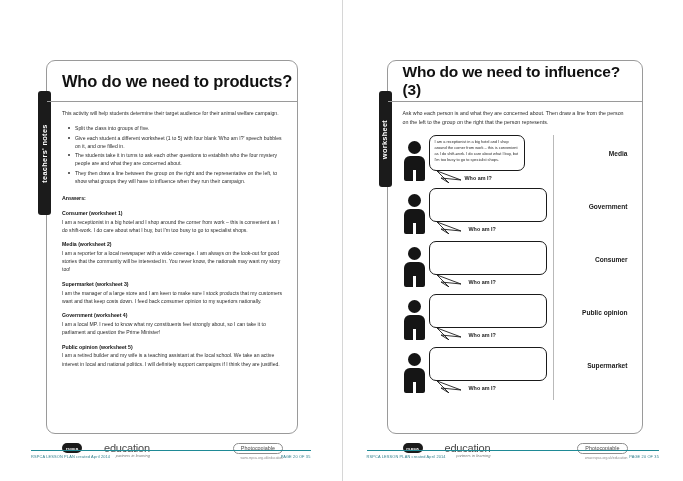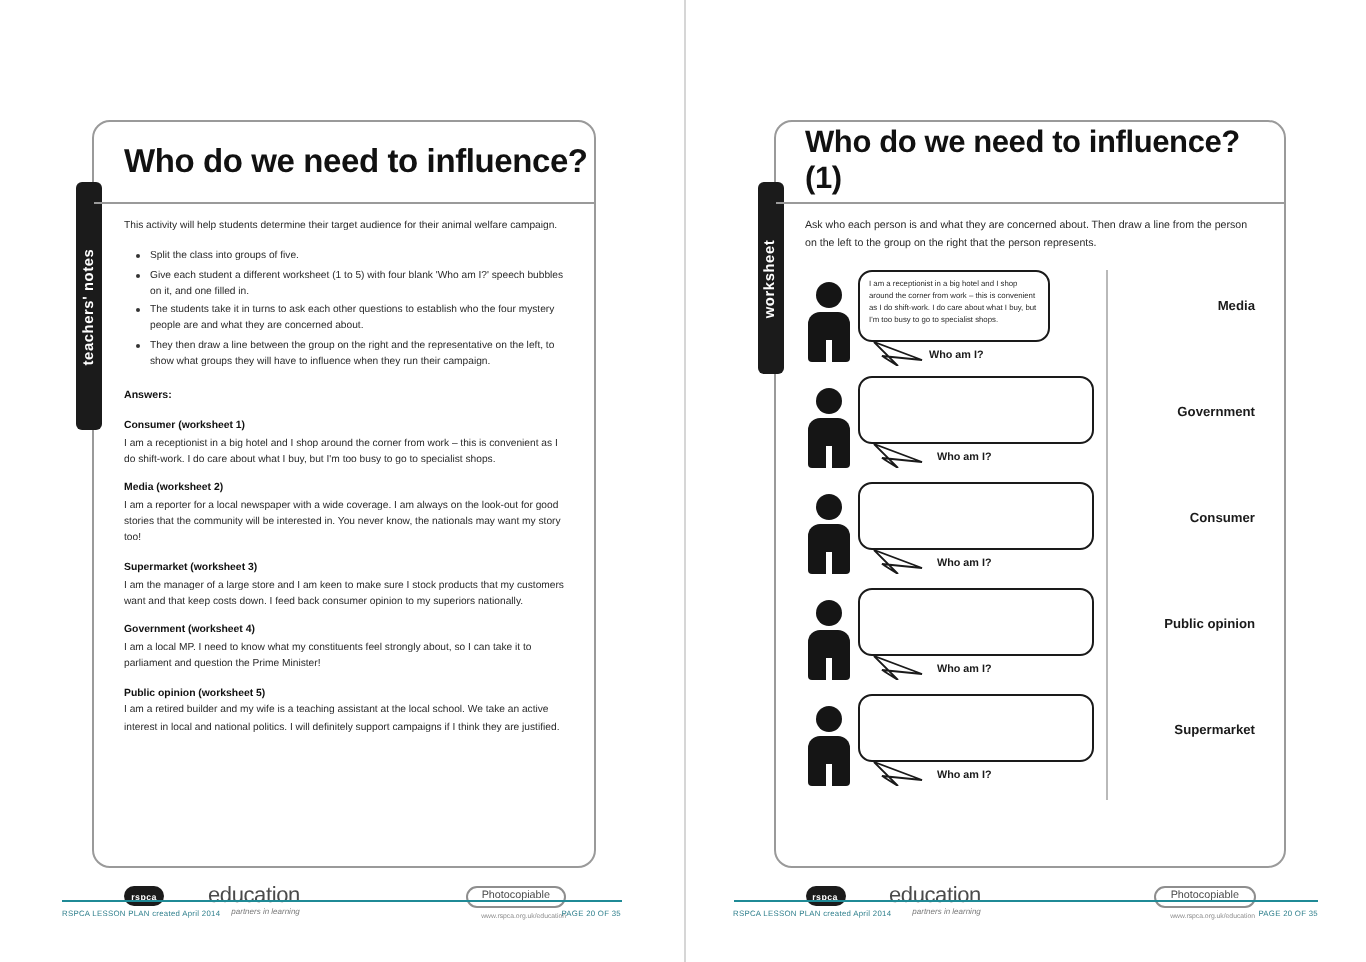--- a/index.html
+++ b/index.html
@@ -350,21 +350,21 @@
 <div class="spread">
 
   <div class="page left">
     <div class="sheet">
 
       <div class="side-tab">
         <span>teachers' notes</span>
       </div>
 
       <div class="title-bar">
-        <h1>Who do we need to influence?</h1>
+        <h1>Who do we need to products?</h1>
       </div>
 
       <div class="body">
         <p class="intro">This activity will help students determine their target audience for their animal welfare campaign.</p>
 
         <ul class="steps">
           <li>Split the class into groups of five.</li>
           <li>Give each student a different worksheet (1 to 5) with four blank 'Who am I?' speech bubbles on it, and one filled in.</li>
           <li>The students take it in turns to ask each other questions to establish who the four mystery people are and what they are concerned about.</li>
           <li>They then draw a line between the group on the right and the representative on the left, to show what groups they will have to influence when they run their campaign.</li>
@@ -419,21 +419,21 @@
   </div>
 
   <div class="page right">
     <div class="sheet">
 
       <div class="side-tab">
         <span>worksheet</span>
       </div>
 
       <div class="title-bar">
-        <h1>Who do we need to influence? (1)</h1>
+        <h1>Who do we need to influence? (3)</h1>
       </div>
 
       <div class="body">
         <p class="instructions">Ask who each person is and what they are concerned about. Then draw a line from the person on the left to the group on the right that the person represents.</p>
 
         <div class="rows">
           <div class="divider-line"></div>
 
           <div class="row">
             <div class="figure">

